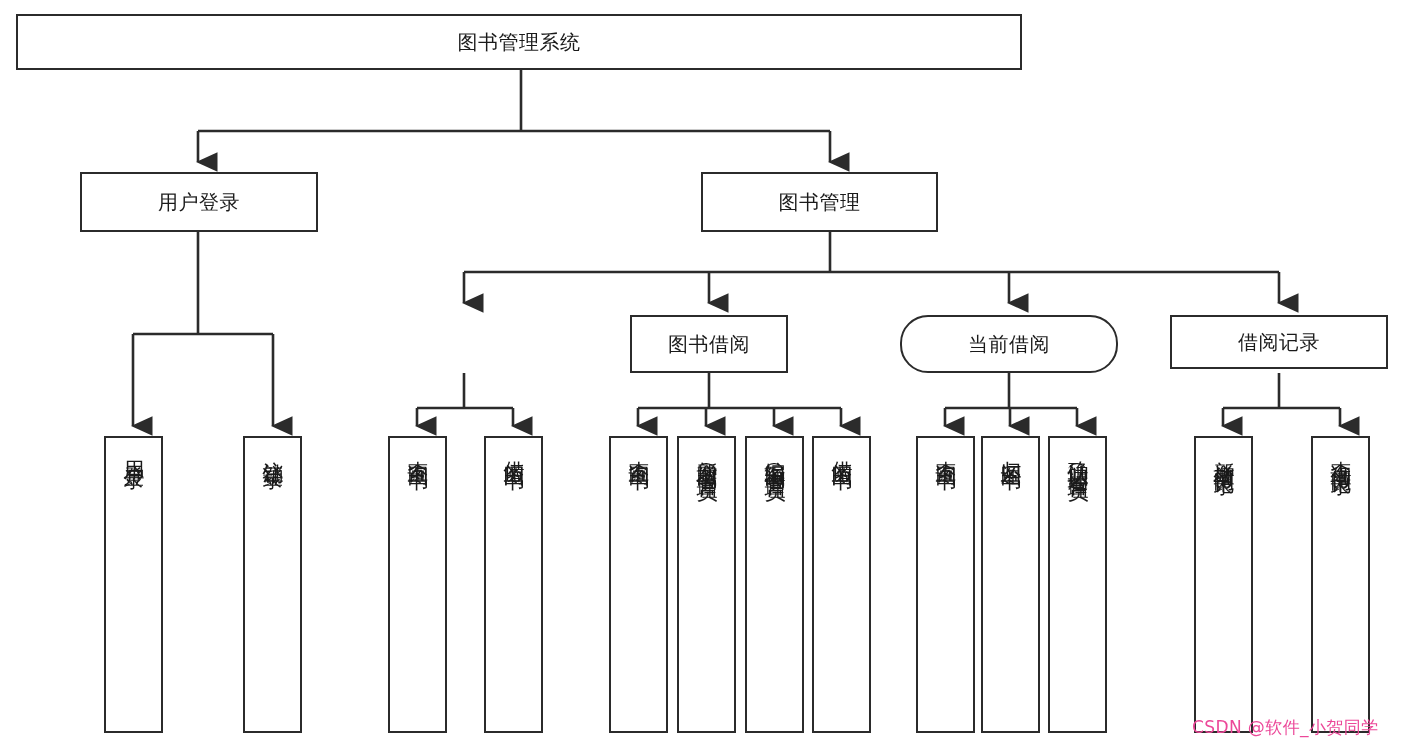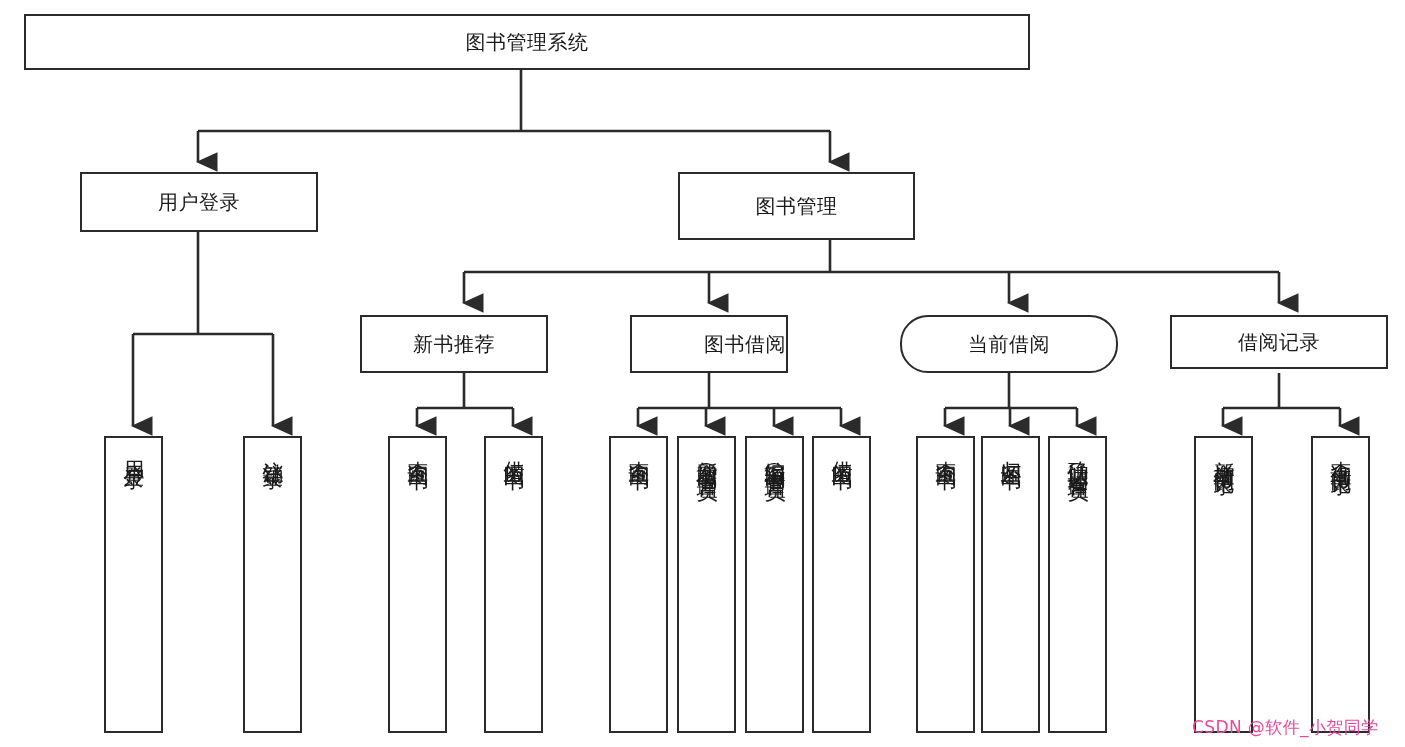--- a/index.html
+++ b/index.html
@@ -119,37 +119,34 @@
       <path d="M 1077 408 L 1077 426" marker-end="url(#arrow)"></path>
 
       <path d="M 1279 373 L 1279 408"></path>
       <path d="M 1223 408 L 1340 408"></path>
       <path d="M 1223 408 L 1223 426" marker-end="url(#arrow)"></path>
       <path d="M 1340 408 L 1340 426" marker-end="url(#arrow)"></path>
 
     </g>
   </svg>
 
-  <div class="node" style="left:16px; top:14px; width:1006px; height:56px;margin-left:8px;">
+  <div class="node" style="left:16px; top:14px; width:1006px; height:56px;">
     <span class="node-label">图书管理系统</span>
   </div>
 
   <div class="node" style="left:80px; top:172px; width:238px; height:60px;">
     <span class="node-label">用户登录</span>
   </div>
 
-  <div class="node" style="left:678px; top:172px; width:237px; height:68px;">
+  <div class="node" style="left:701px; top:172px; width:237px; height:60px;">
     <span class="node-label">图书管理</span>
   </div>
 
-  <div class="node" style="left:360px; top:315px; width:188px; height:58px;">
-    <span class="node-label">新书推荐</span>
-  </div>
-
-  <div class="node" style="left:630px; top:315px; width:158px; height:58px;justify-content:flex-end;">
+
+  <div class="node" style="left:630px; top:315px; width:158px; height:58px;">
     <span class="node-label">图书借阅</span>
   </div>
 
   <div class="node" style="left:900px; top:315px; width:218px; height:58px;border-radius:28px;">
     <span class="node-label">当前借阅</span>
   </div>
 
   <div class="node" style="left:1170px; top:315px; width:218px; height:54px;">
     <span class="node-label">借阅记录</span>
   </div>

